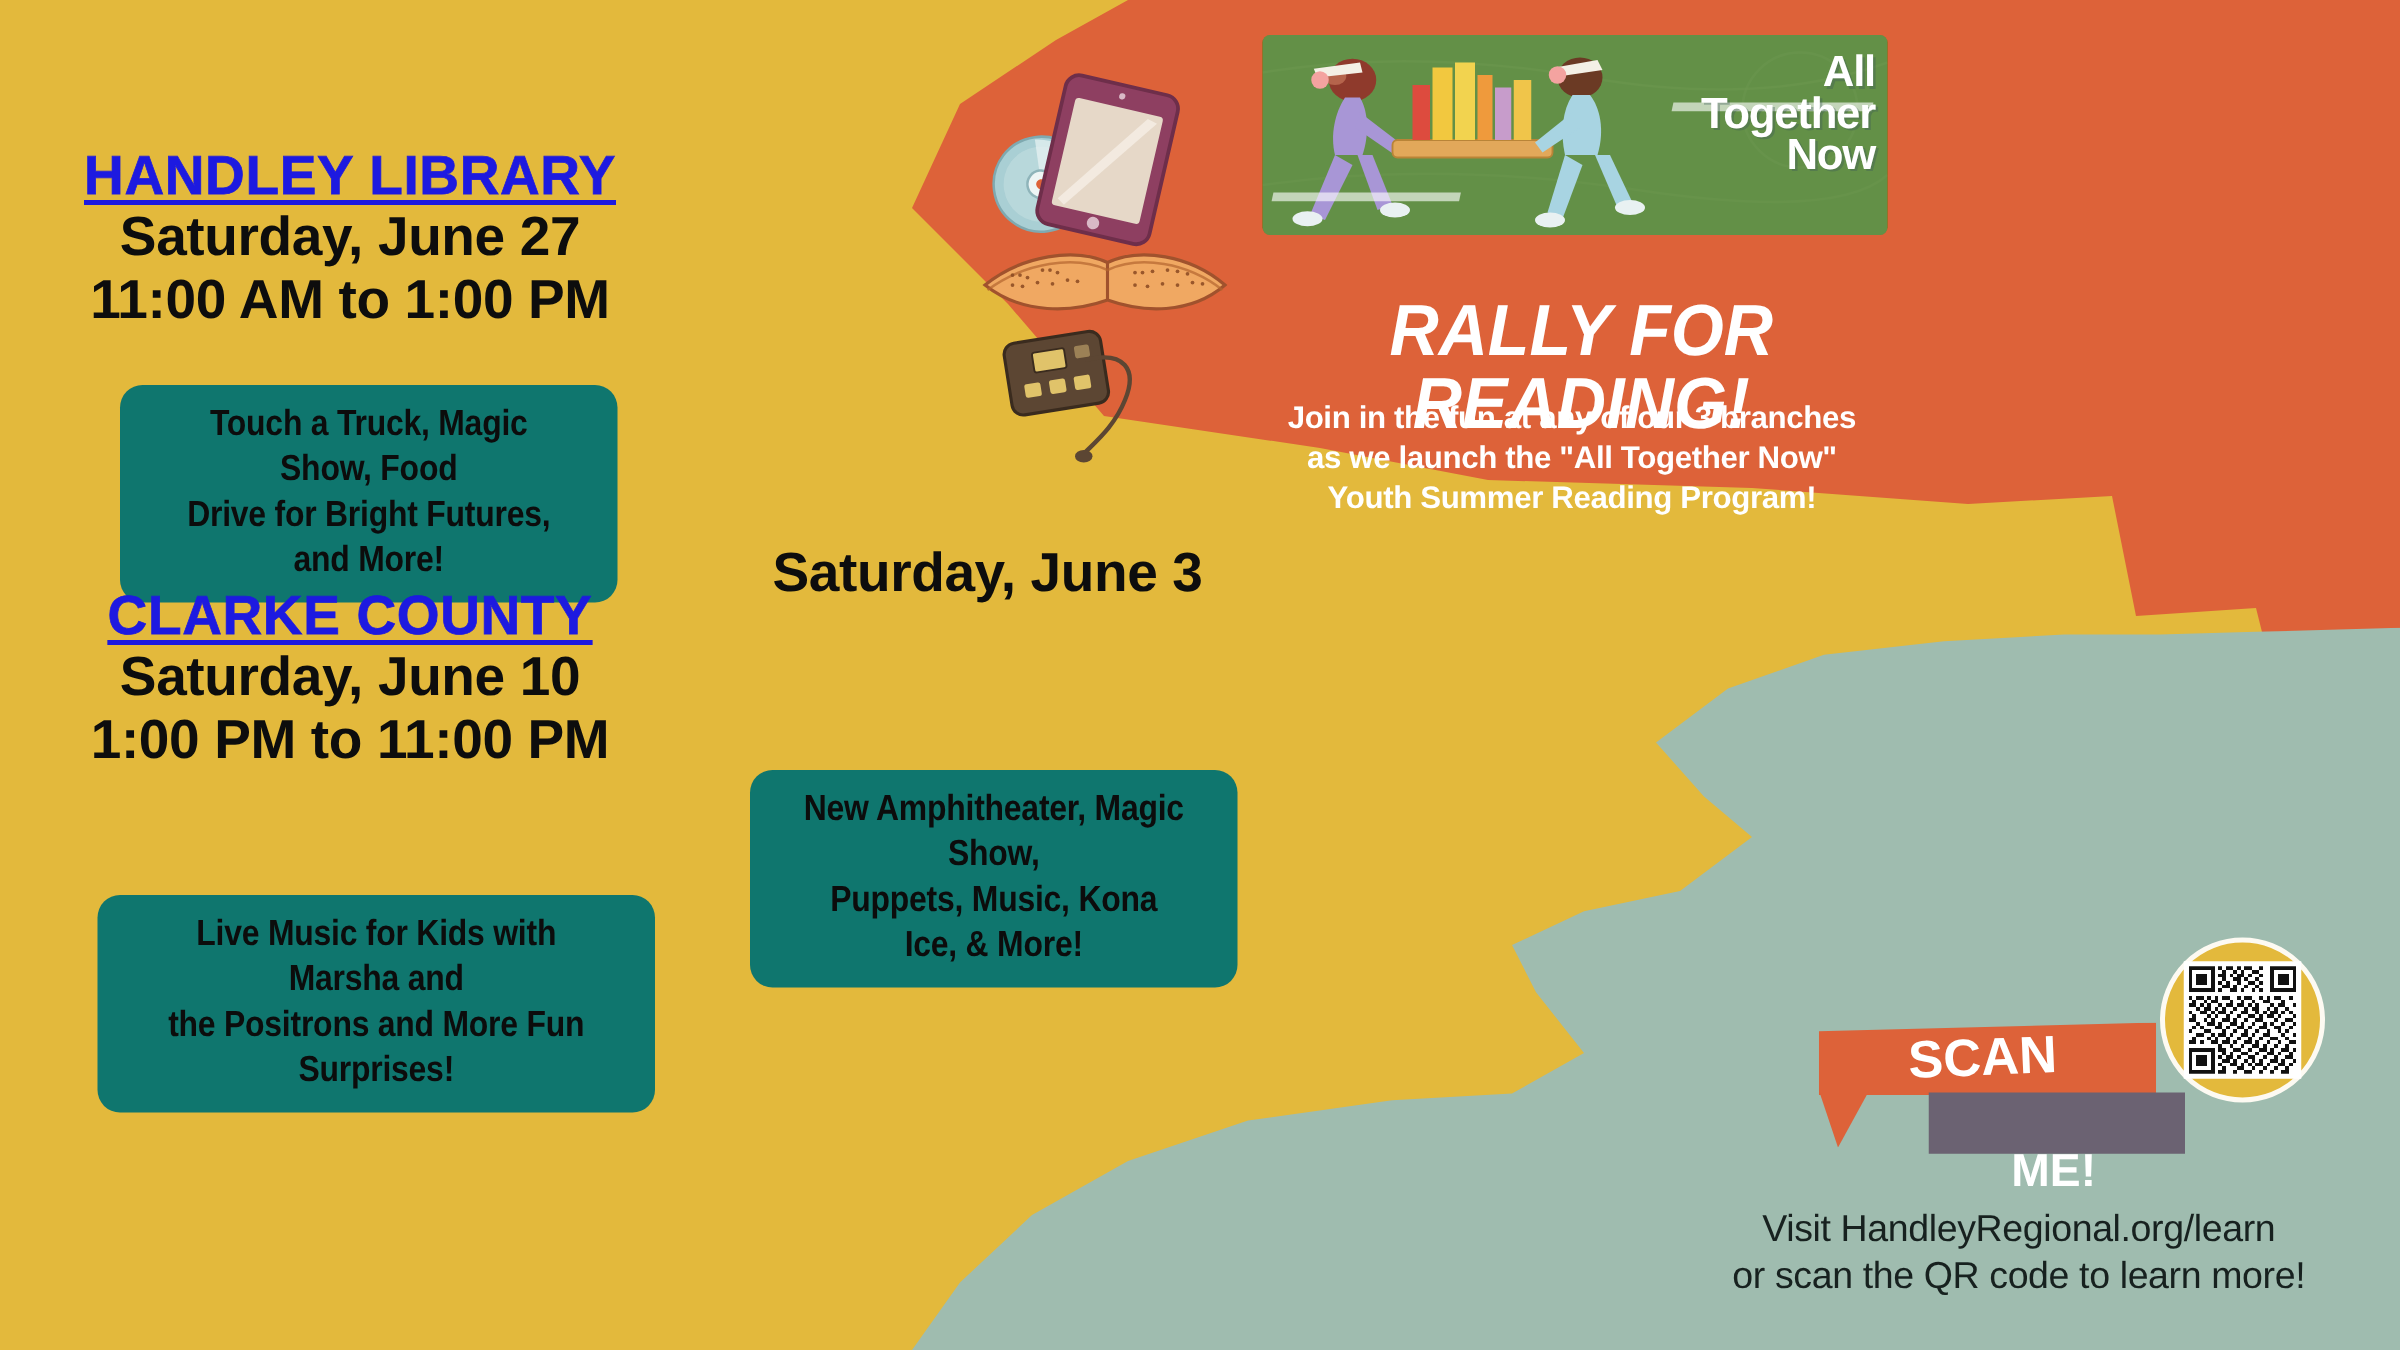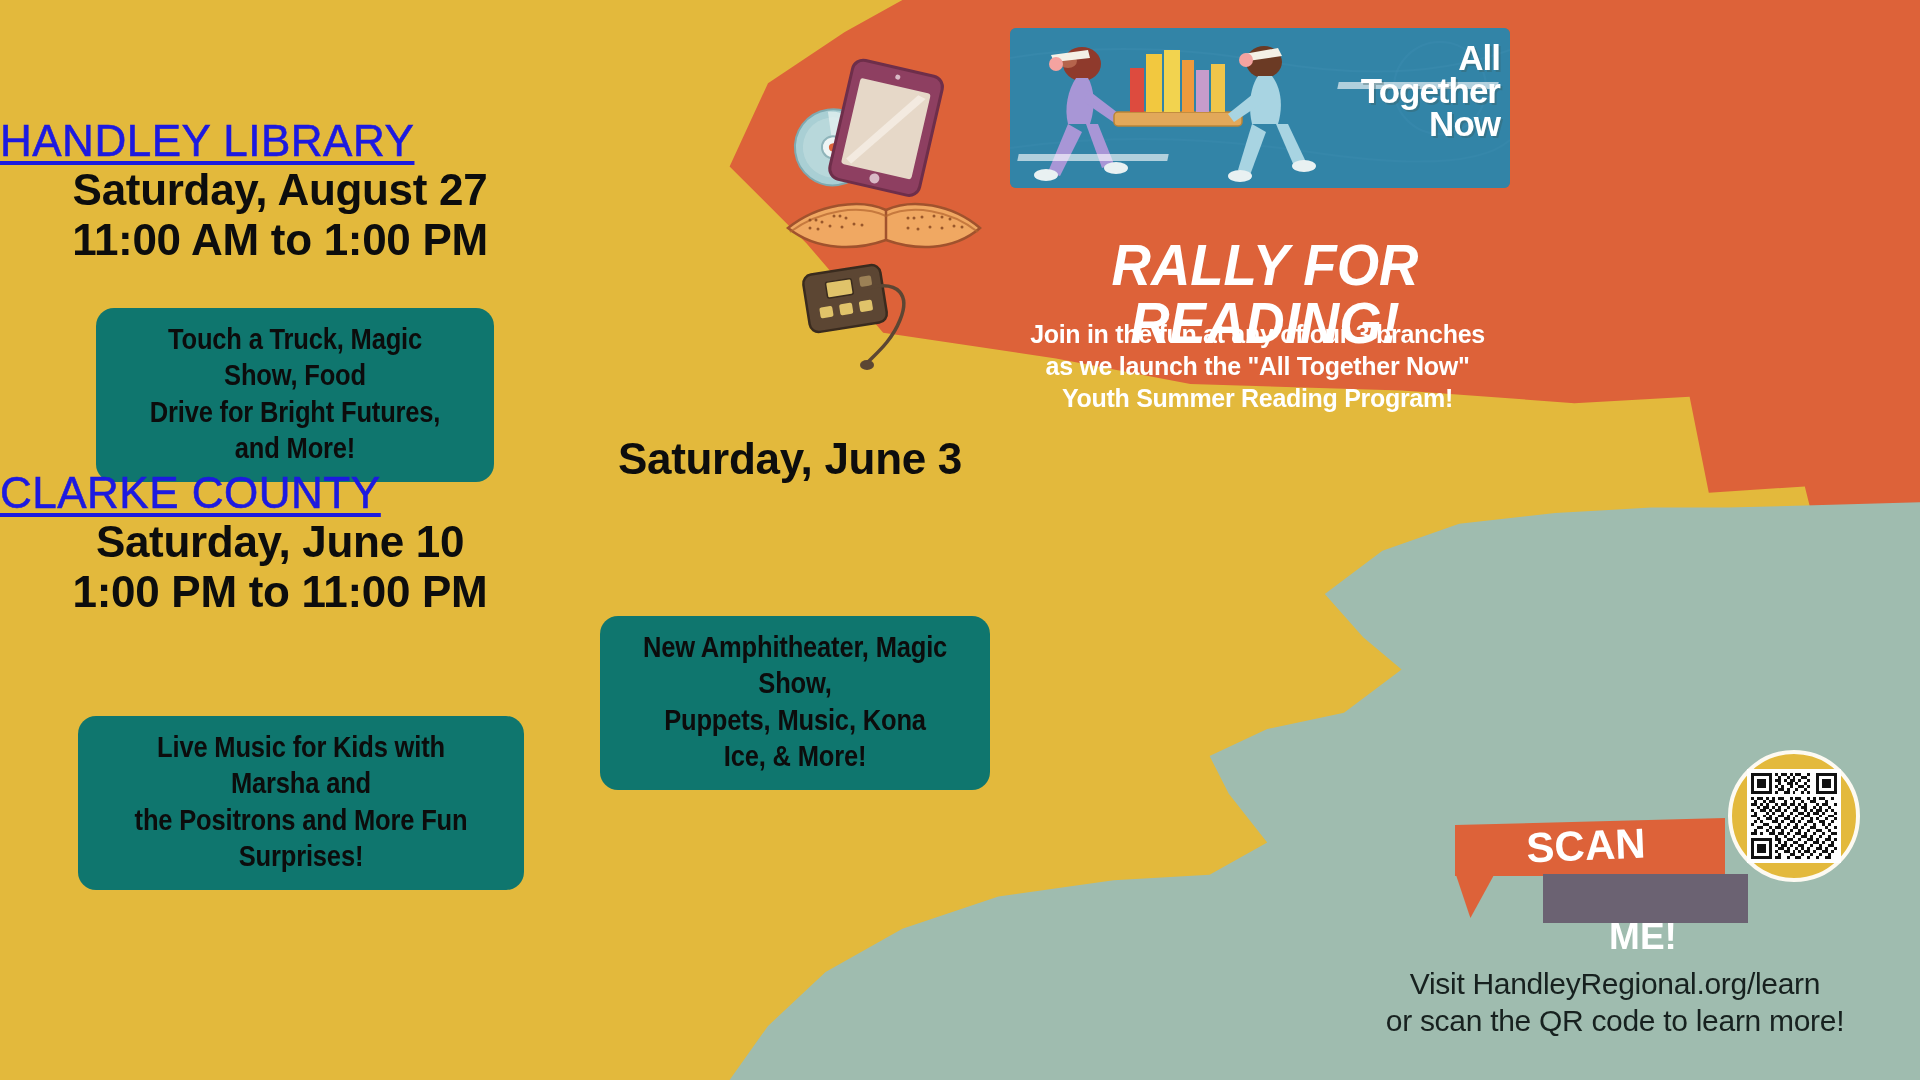--- a/index.html
+++ b/index.html
@@ -31,23 +31,24 @@
     clip-path: polygon(
       100% 46.5%, 100% 100%, 38% 100%, 40% 95%, 43% 90%,
       47% 86%, 52% 83%, 58% 81.5%, 63% 81%, 66% 78%,
       64% 73.5%, 63% 70%, 66% 67.5%, 70% 66%, 73% 62%,
       71% 59%, 69% 55%, 72% 51%, 76% 48.5%, 81% 47.5%,
       86% 47%, 90% 47%, 94% 46.8%);
   }
 
   .lib-title {
     color:#1d1ae0;
-    font-weight:400;
+    font-weight:700;
     font-size:44px;
     letter-spacing:0.5px;
+    text-align:center;
     line-height:1.06;
     text-decoration:underline;
     text-decoration-thickness:4px;
     text-underline-offset:5px;
     -webkit-text-stroke:0.6px #1d1ae0;
   }
   .lib-title span { display:block; text-decoration:underline;
     text-decoration-thickness:4px; text-underline-offset:5px; }
 
   .lib-when {
@@ -83,21 +84,21 @@
   #clarke-block  { position:absolute; left:0; top:470px; width:560px; }
   #clarke-box    { position:absolute; left:78px; top:716px; width:446px; }
 
   
   #bowman-block { position:absolute; left:545px; top:434px; width:490px; }
   #bowman-box   { position:absolute; left:600px; top:616px; width:390px; }
 
   
   .logo-panel {
     position:absolute; left:1010px; top:28px; width:500px; height:160px;
-    background:#0369a1;
+    background:#4d7c0f;
     border-radius:6px;
     overflow:hidden;
   }
   .chalk-bg { position:absolute; inset:0; opacity:.35; }
 
   .atn-text {
     position:absolute; right:10px; top:14px;
     color:#ffffff;
     font-weight:700;
     font-size:35px;
@@ -325,21 +326,21 @@
   <div class="rally-sub">
     <div>Join in the fun at any of our 3 branches</div>
     <div>as we launch the "All Together Now"</div>
     <div>Youth Summer Reading Program!</div>
   </div>
 
   <div id="handley-block">
     <div class="lib-title">
       <span>HANDLEY LIBRARY</span>
     </div>
-    <div class="lib-when">Saturday, August 27</div>
+    <div class="lib-when">Saturday, June 27</div>
     <div class="lib-when">11:00 AM to 1:00 PM</div>
   </div>
   <div class="info-box" id="handley-box">
     <p>Touch a Truck, Magic Show, Food</p>
     <p>Drive for Bright Futures, and More!</p>
   </div>
 
   <div id="clarke-block">
     <div class="lib-title">
       <span>CLARKE COUNTY</span>

